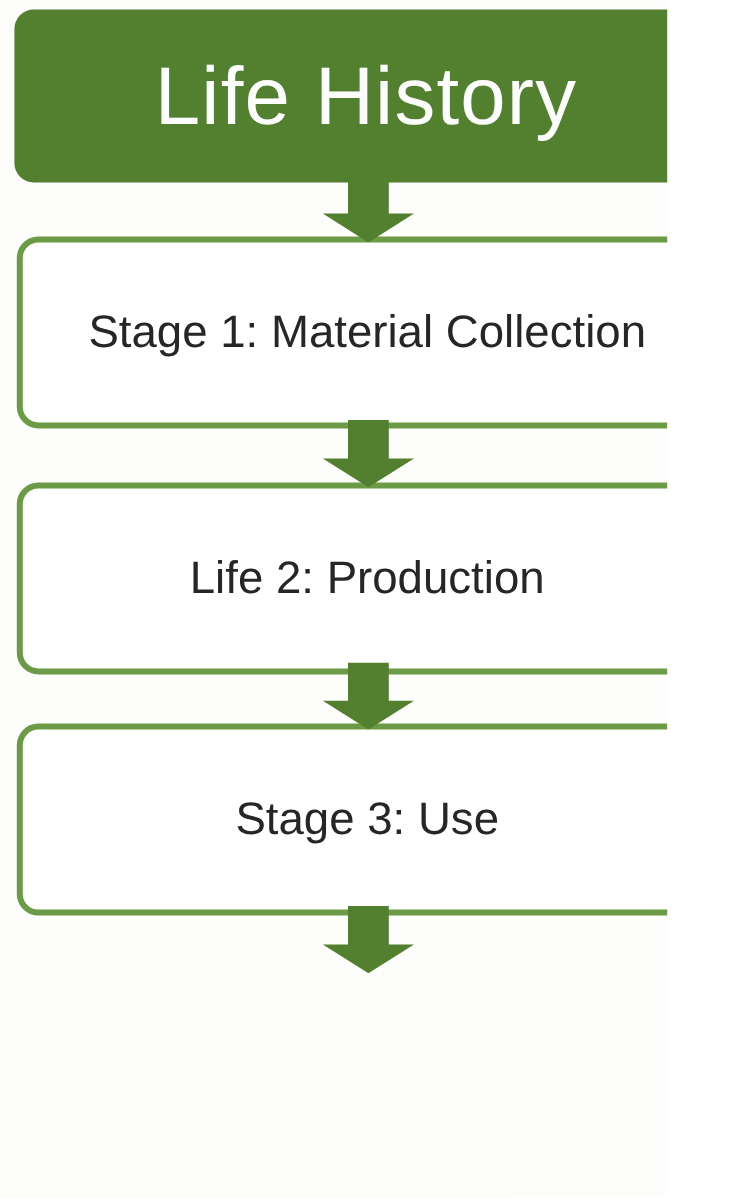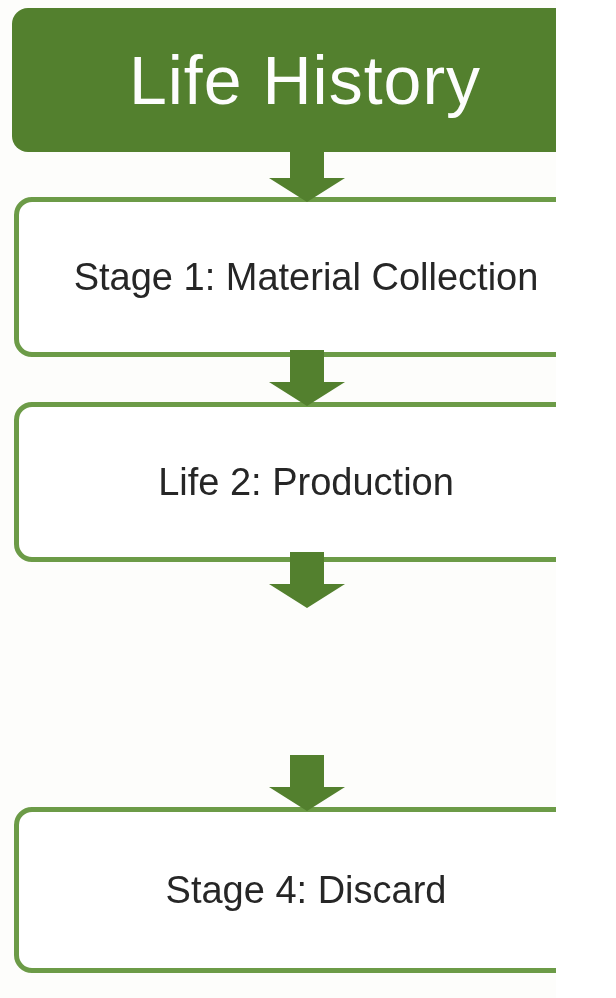--- a/index.html
+++ b/index.html
@@ -106,24 +106,24 @@
   <div class="stage-box stage-2">
     <span class="stage-label">Life 2: Production</span>
   </div>
 
   <div class="flow-arrow arrow-3">
     <svg viewBox="0 0 76 56" preserveAspectRatio="none" aria-hidden="true">
       <polygon points="21,0 55,0 55,32 76,32 38,56 0,32 21,32"></polygon>
     </svg>
   </div>
 
+  <div class="stage-box stage-3">
+    <span class="stage-label">Stage 3: Use</span>
+  </div>
 
   <div class="flow-arrow arrow-4">
     <svg viewBox="0 0 76 56" preserveAspectRatio="none" aria-hidden="true">
       <polygon points="21,0 55,0 55,32 76,32 38,56 0,32 21,32"></polygon>
     </svg>
   </div>
 
-  <div class="stage-box stage-4">
-    <span class="stage-label">Stage 4: Discard</span>
-  </div>
 
 </div>
 
 </body></html>

